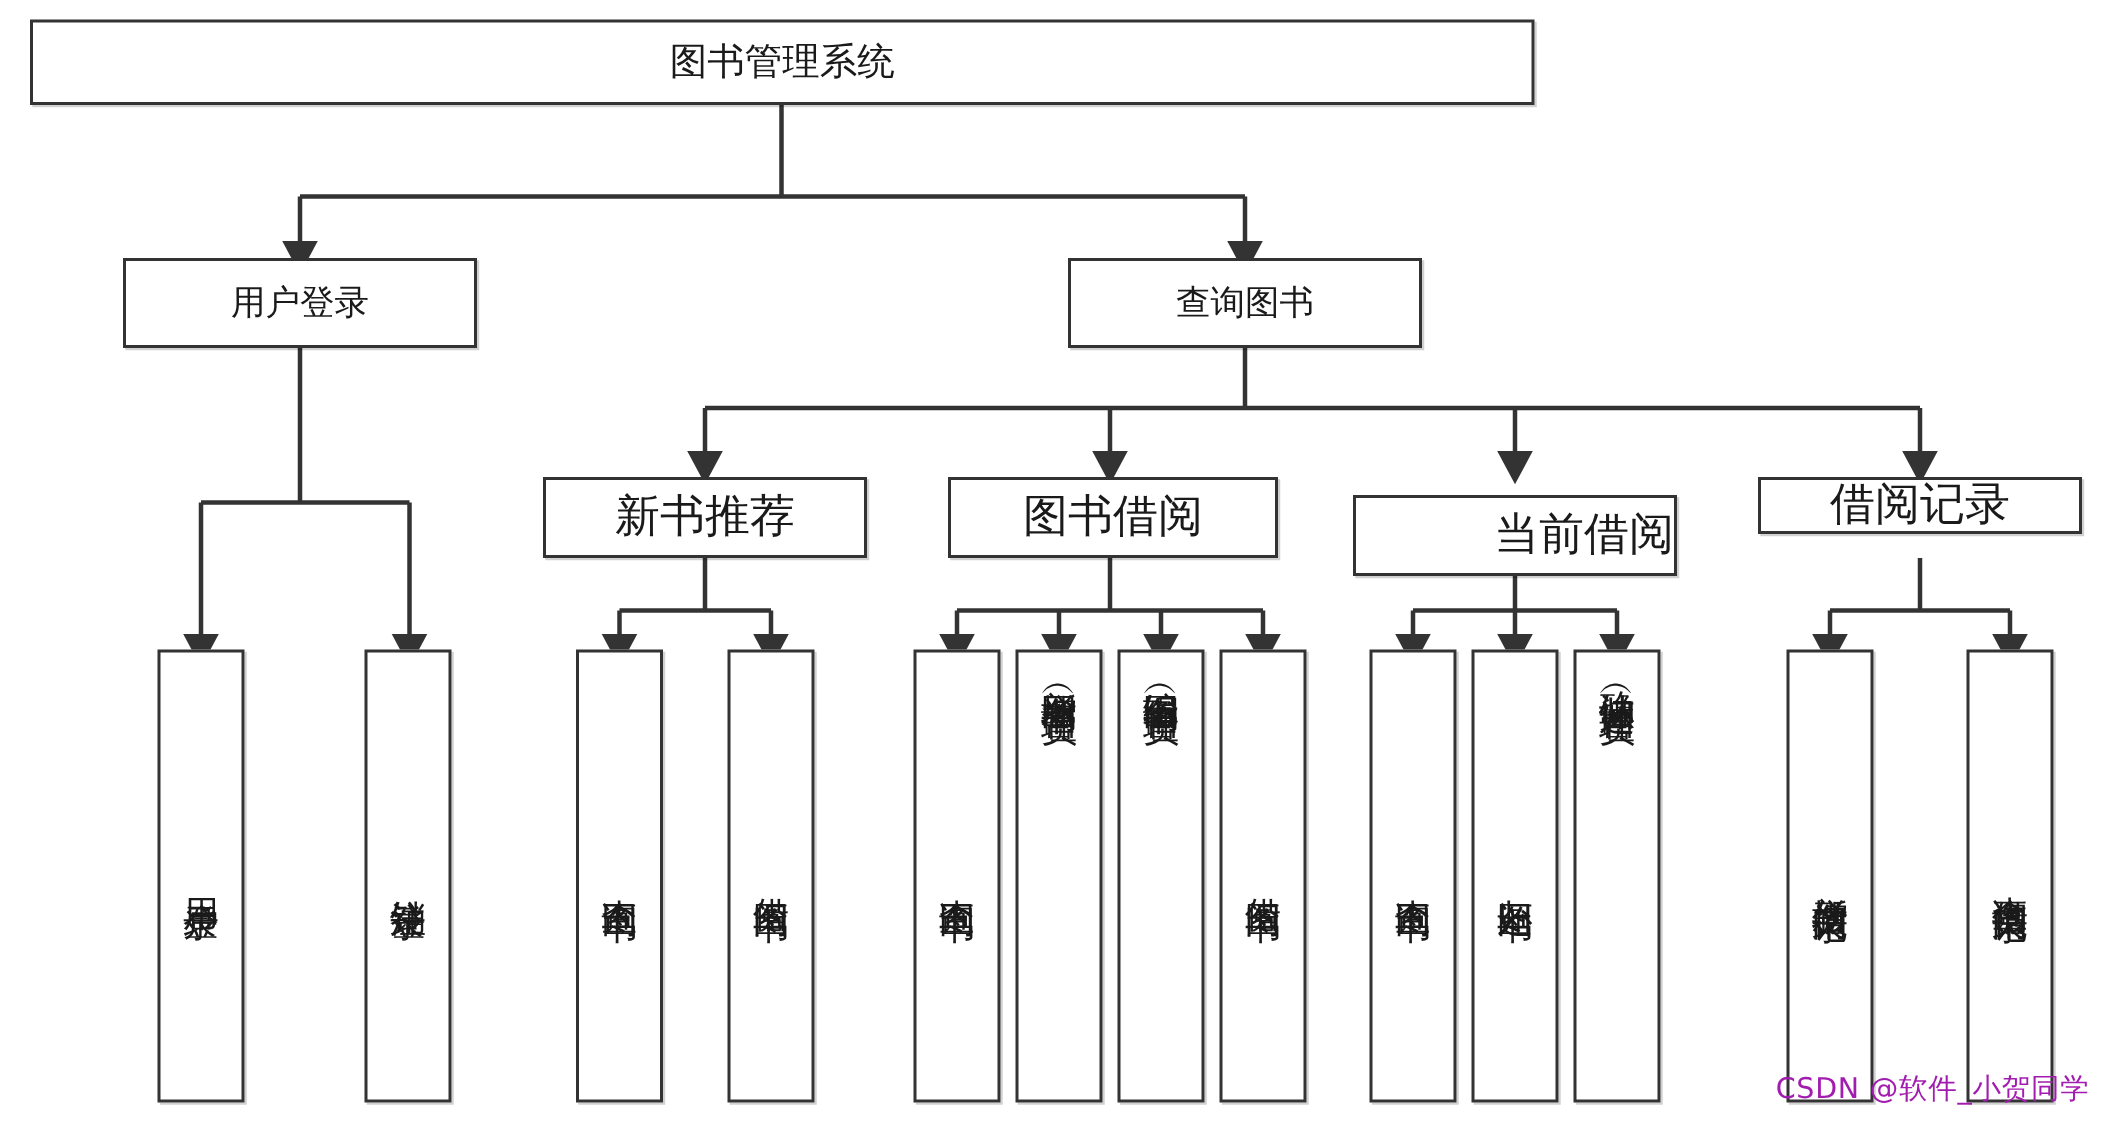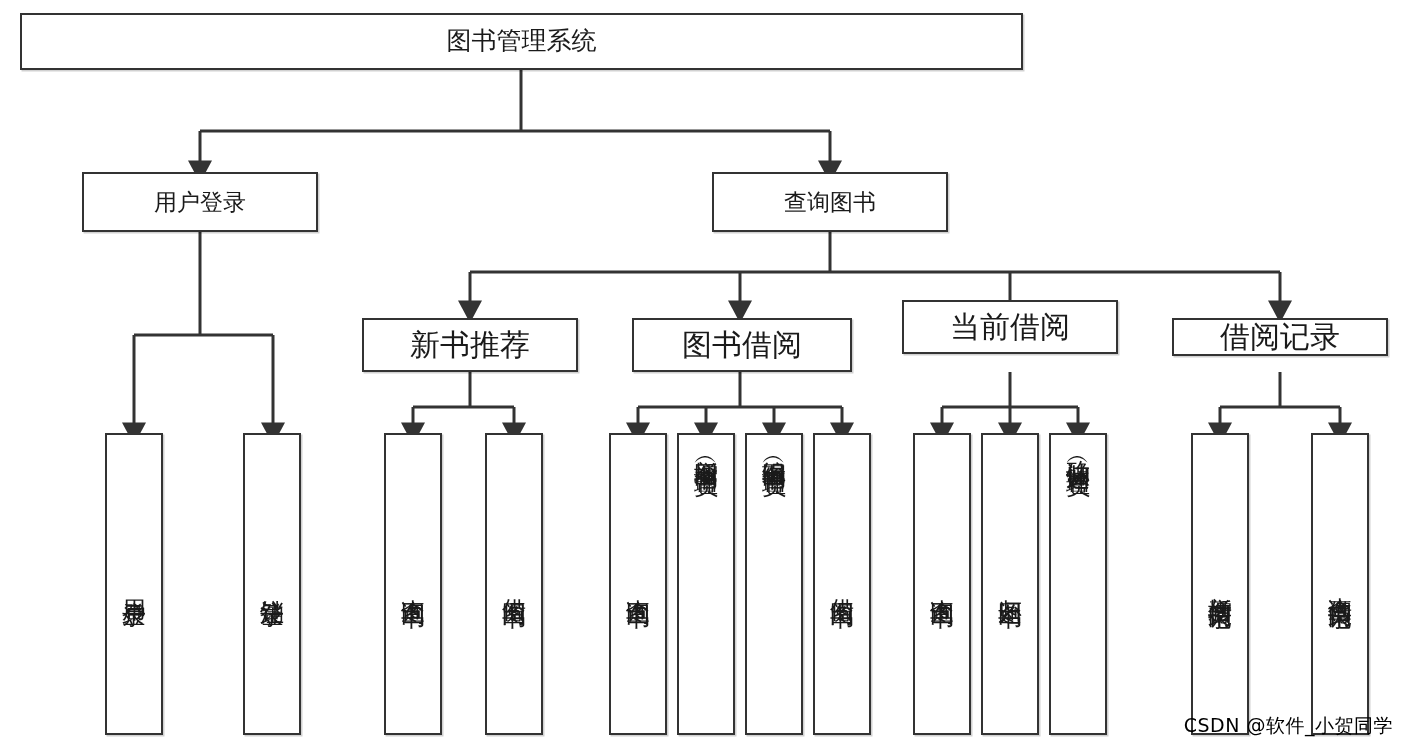--- a/index.html
+++ b/index.html
@@ -59,21 +59,21 @@
   }
   .node.leaf.centered {
     align-items: center;
     padding-top: 0;
   }
   #watermark {
     position: absolute;
     right: 12px;
     bottom: 8px;
     font-size: 19px;
-    color: #000000;
+    color: #a21caf;
     letter-spacing: 0.5px;
     user-select: none;
   }
 </style>
 </head>
 <body>
 
 <div id="canvas">
 
   <svg id="wires" viewBox="0 0 1405 747" xmlns="http://www.w3.org/2000/svg">
@@ -136,21 +136,21 @@
   <div class="node lvl1" style="left:712px; top:172px; width:236px; height:60px;">
     <span class="lbl">查询图书</span>
   </div>
 
   <div class="node lvl2" style="left:362px; top:318px; width:216px; height:54px;">
     <span class="lbl">新书推荐</span>
   </div>
   <div class="node lvl2" style="left:632px; top:318px; width:220px; height:54px;">
     <span class="lbl">图书借阅</span>
   </div>
-  <div class="node lvl2" style="left:902px; top:300px; width:216px; height:54px;">
+  <div class="node lvl2" style="left:902px; top:330px; width:216px; height:54px;justify-content:flex-end;">
     <span class="lbl">当前借阅</span>
   </div>
   <div class="node lvl2" style="left:1172px; top:318px; width:216px; height:38px;">
     <span class="lbl">借阅记录</span>
   </div>
 
   <div class="node leaf centered" style="left:105px; top:433px; width:58px; height:302px;">
     <span class="lbl">用户登录</span>
   </div>
   <div class="node leaf centered" style="left:243px; top:433px; width:58px; height:302px;">

